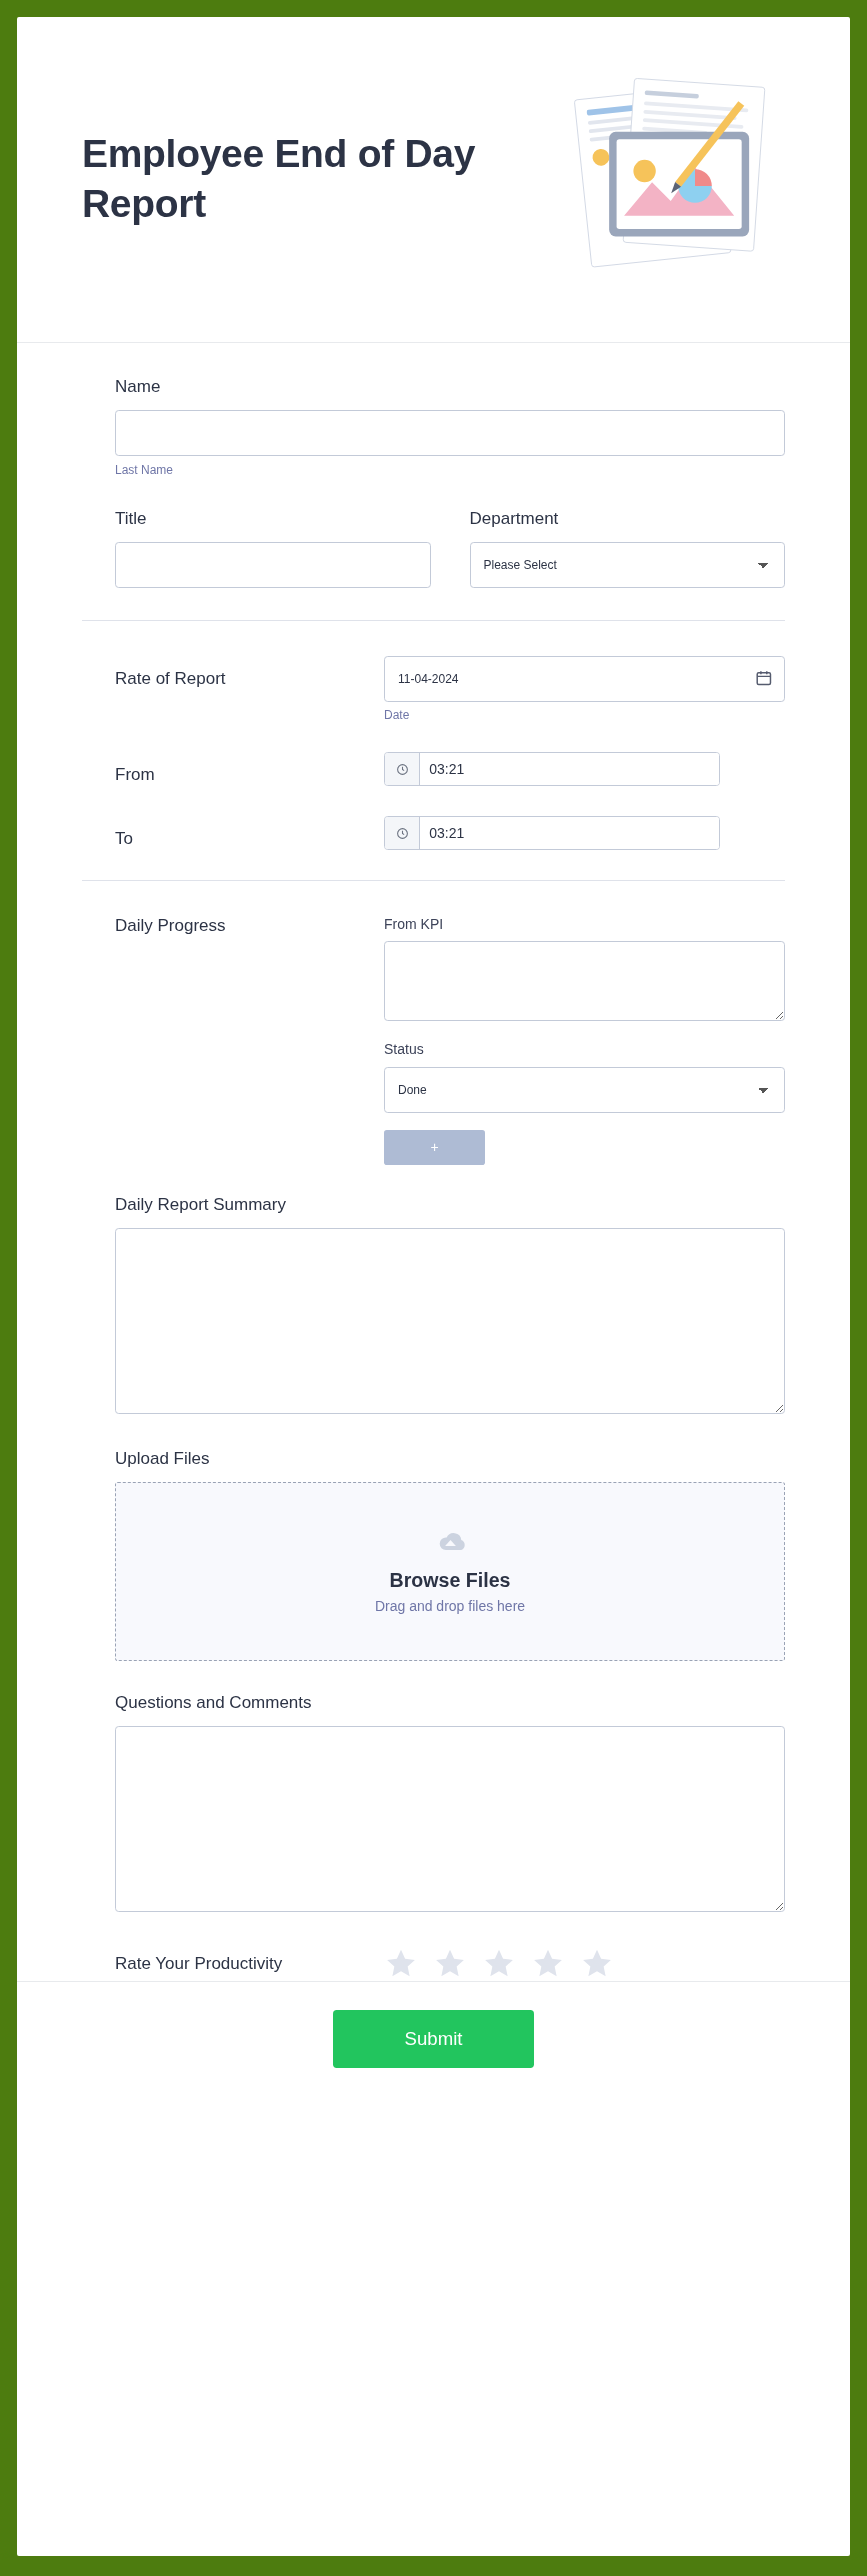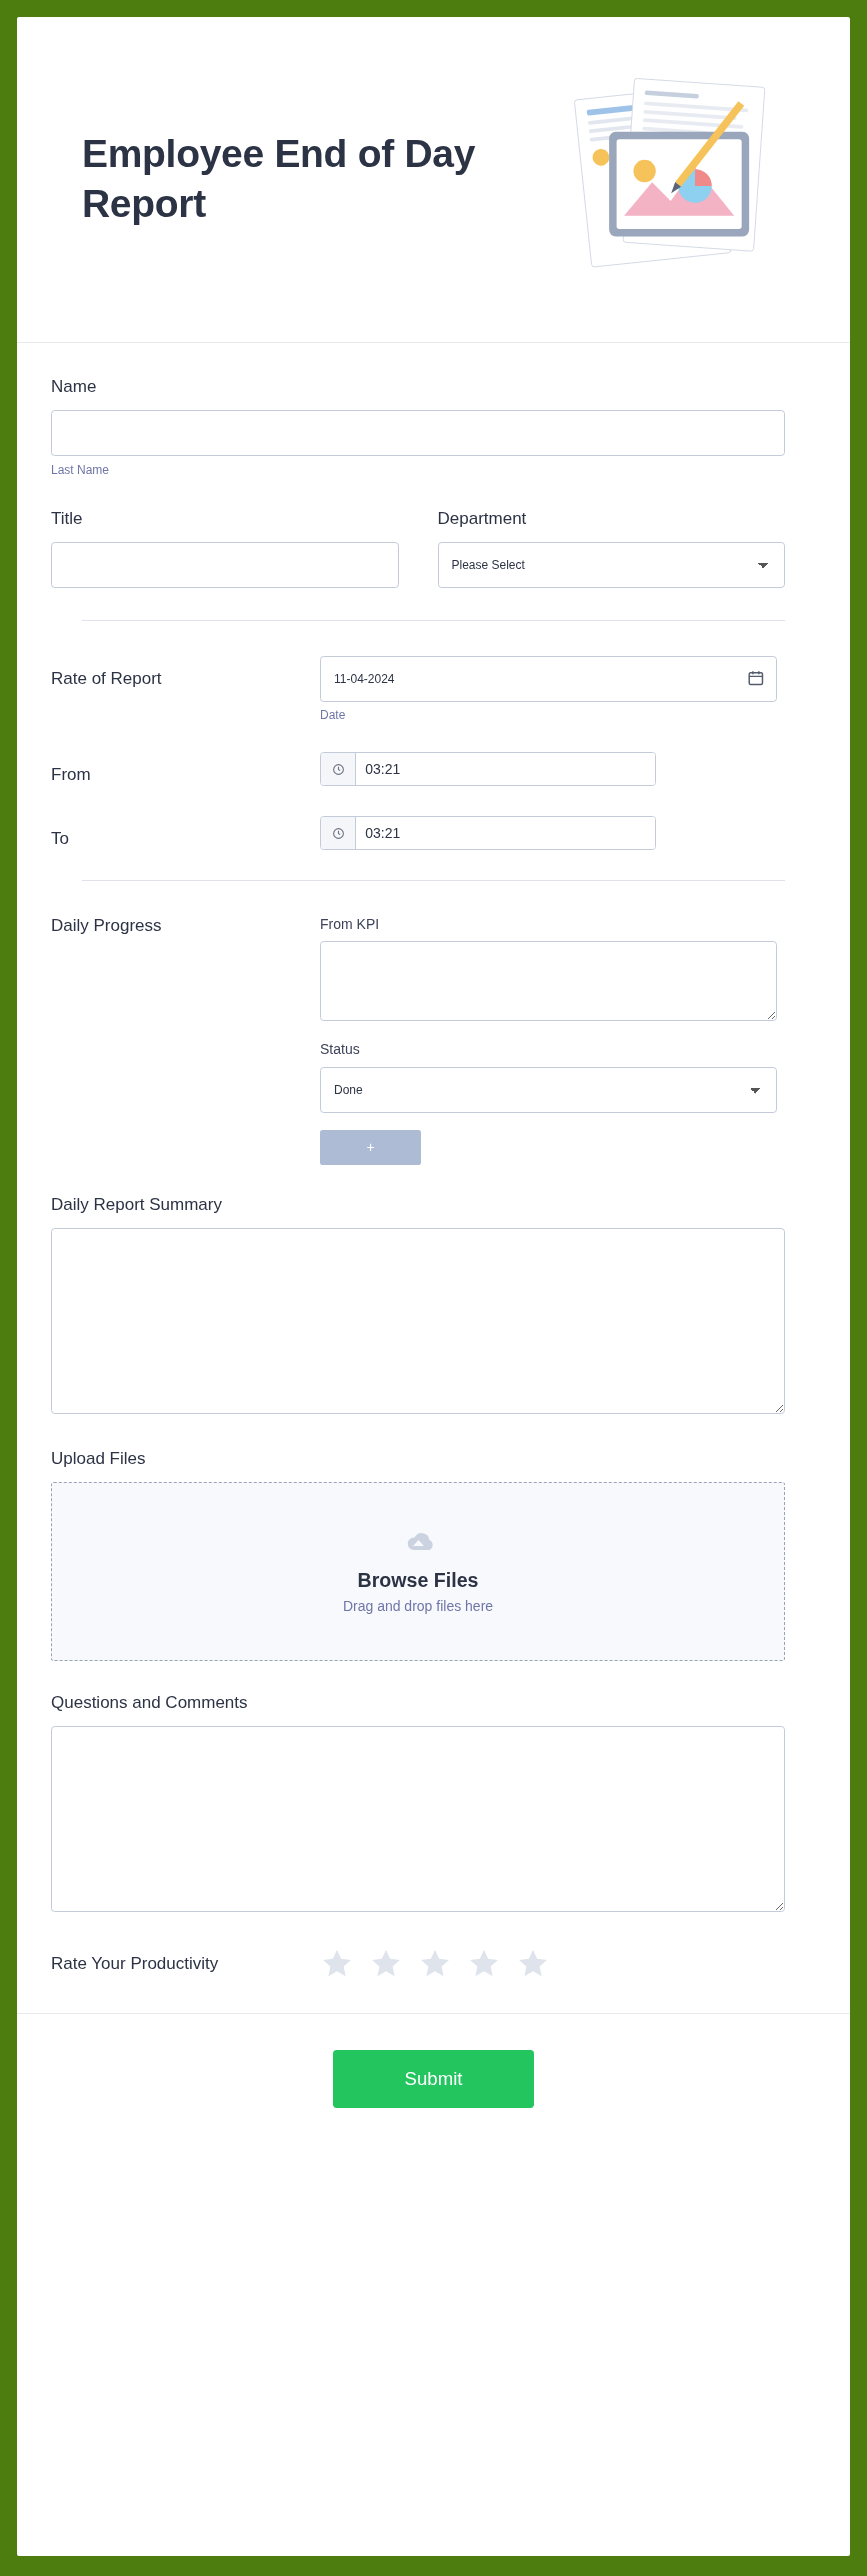--- a/index.html
+++ b/index.html
@@ -51,21 +51,21 @@
   .header-illustration {
     width: 224px;
     height: 210px;
     position: relative;
     flex: 0 0 auto;
     margin-right: 5.6px;
   }
 
   
   .form-body {
-    padding: 34px 65px 0 34px;
+    padding: 34px 65px 0 98px;
   }
   .field-block { margin-bottom: 32px; }
   .field-label {
     font-size: 17px;
     color: #2c3345;
     font-weight: normal;
     margin-bottom: 13px;
     display: block;
   }
   .sub-label {
@@ -218,34 +218,33 @@
     font-size: 14px;
     color: #6f76a7;
   }
 
   .big-ta { height: 186px; }
 
   .rate-row {
     display: flex;
     align-items: center;
     margin-top: 9.3px;
-    margin-bottom: 32px;
   }
   .rate-row .lbl {
     width: 269px;
     flex: 0 0 269px;
     font-size: 17px;
     color: #2c3345;
   }
   .stars { display: flex; gap: 15px; }
   .star { width: 34px; height: 34px; color: #dfe3ec; }
 
   .footer {
     border-top: 0.9px solid #e8eaed;
-    padding: 36px 0 32px 0;
+    padding: 28px 0 32px 0;
     display: flex;
     justify-content: center;
   }
   .submit-btn {
     background: #22c55e;
     color: #ffffff;
     border: none;
     border-radius: 3.7px;
     width: 201px;
     height: 58px;

